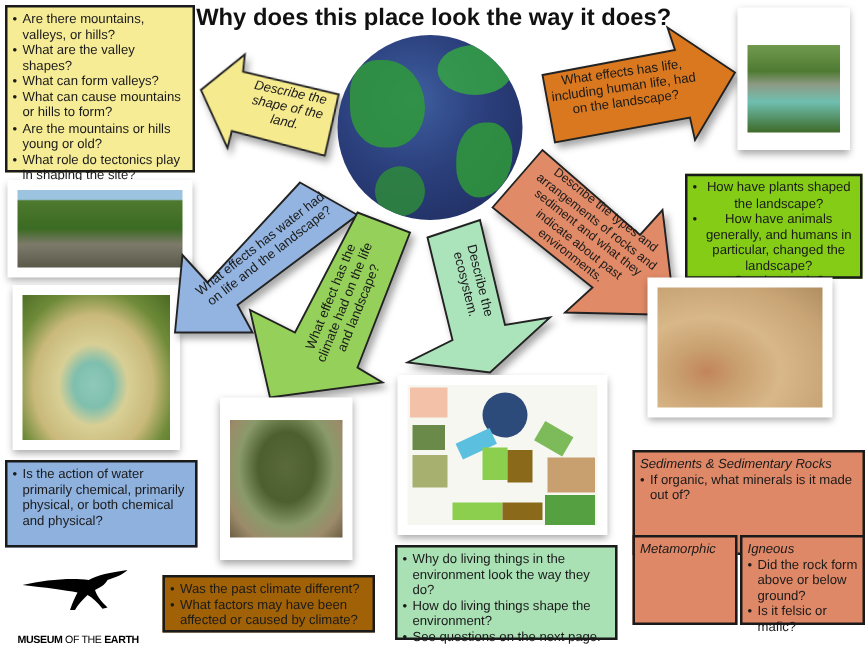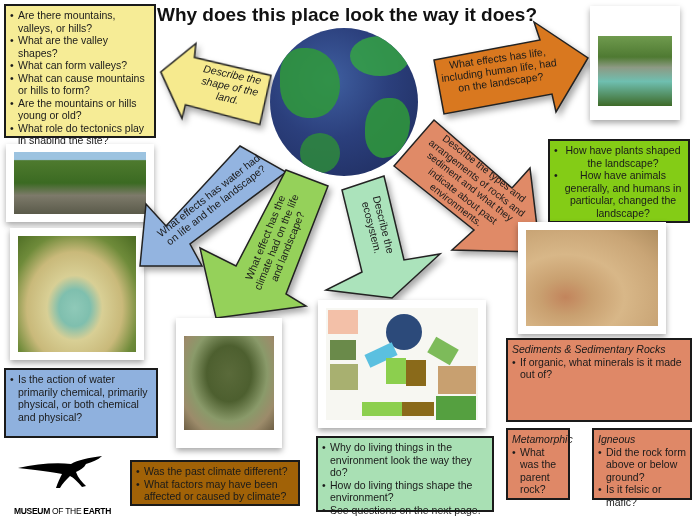--- a/index.html
+++ b/index.html
@@ -162,31 +162,30 @@
 </div>
 
 <div class="box" style="left:316px;top:436px;width:178px;height:76px;background:#a9e0b4;">
   <ul>
     <li>Why do living things in the environment look the way they do?</li>
     <li>How do living things shape the environment?</li>
     <li>See questions on the next page.</li>
   </ul>
 </div>
 
-<div class="box" style="left:506px;top:338px;width:186px;height:84px;background:#df8867;">
+<div class="box" style="left:506px;top:360px;width:186px;height:84px;background:#df8867;">
   <div class="hd">Sediments &amp; Sedimentary Rocks</div>
   <ul>
     <li>If organic, what minerals is it made out of?</li>
   </ul>
 </div>
 
-<div class="box" style="left:506px;top:428px;width:64px;height:72px;background:#df8867;">
+<div class="box" style="left:506px;top:428px;width:84px;height:72px;background:#df8867;">
   <div class="hd">Metamorphic</div>
   <ul>
-    <li>What was the parent rock?</li>
   </ul>
 </div>
 
 <div class="box" style="left:592px;top:428px;width:100px;height:72px;background:#df8867;">
   <div class="hd">Igneous</div>
   <ul>
     <li>Did the rock form above or below ground?</li>
     <li>Is it felsic or mafic?</li>
   </ul>
 </div>

